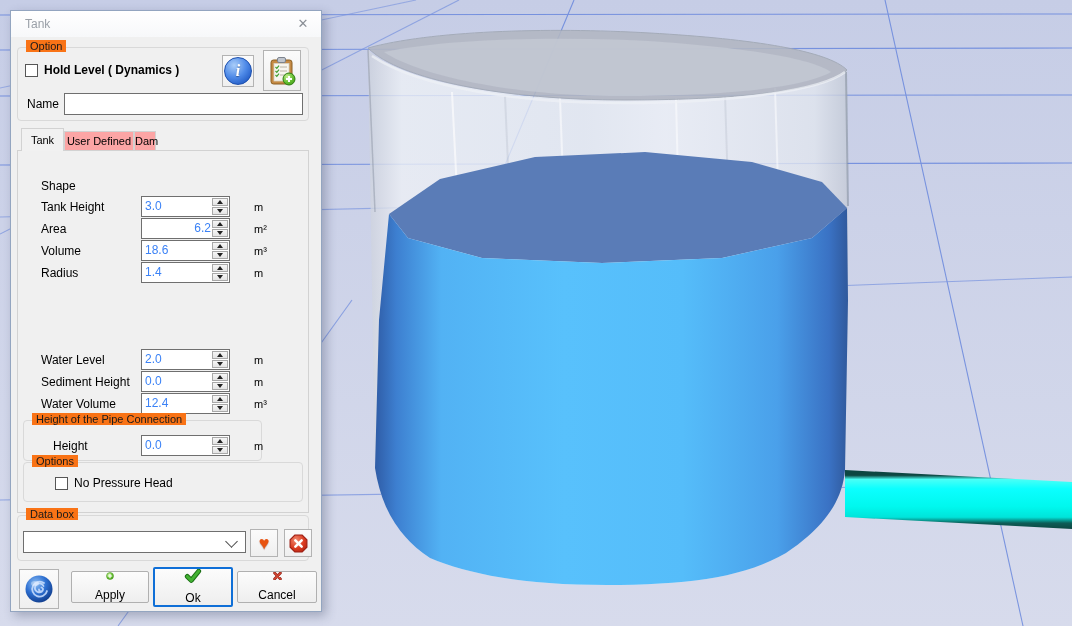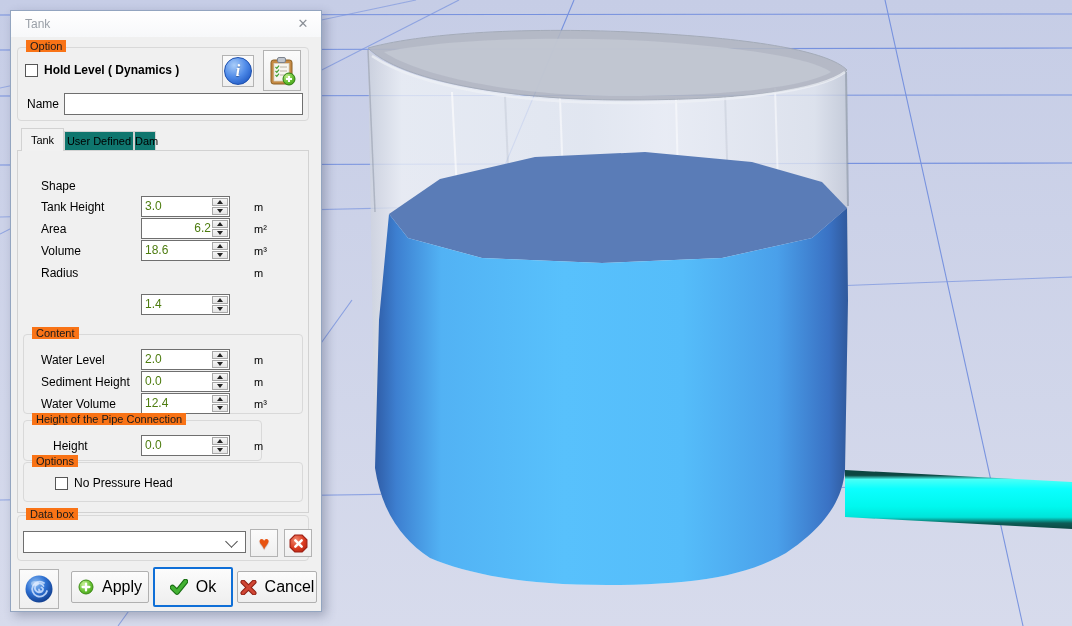--- a/index.html
+++ b/index.html
@@ -32,28 +32,28 @@
            display:flex;align-items:center;justify-content:center;box-sizing:border-box;}
 
   .icon-info{width:26px;height:26px;border-radius:50%;
              background:radial-gradient(circle at 35% 28%, #a9cdf8 0%, #4e8ae8 48%, #1c55c0 88%);
              border:1px solid #1c4fae;display:flex;align-items:center;justify-content:center;}
   .i-glyph{color:#fff;font-family:"Liberation Serif",serif;font-style:italic;font-weight:bold;
            font-size:16px;line-height:1;text-shadow:0 1px 1px rgba(0,0,0,.35);}
 
   
   .tab{position:absolute;font-size:11px;text-align:center;box-sizing:border-box;
-       border:1px solid #d2d2d2;border-bottom:none;background:#0f766e;color:#000;}
+       border:1px solid #d2d2d2;border-bottom:none;background:#fca5a5;color:#000;}
   .tab.active{background:#f1f1f1;z-index:4;}
   .tabpanel{position:absolute;border:1px solid #d2d2d2;background:#f0f0f0;box-sizing:border-box;}
 
   
   .spin{position:absolute;display:flex;border:1px solid #6f6f6f;background:#fff;
         width:89px;height:21px;box-sizing:border-box;}
-  .spin-val{flex:1;font-size:12px;color:#4d7c0f;padding:2px 0 0 3px;overflow:hidden;}
+  .spin-val{flex:1;font-size:12px;color:#3b82f6;padding:2px 0 0 3px;overflow:hidden;}
   .spin-btns{width:16px;display:flex;flex-direction:column;margin:1px;gap:1px;}
   .sp{flex:1;background:linear-gradient(#f6f6f6,#e4e4e4);border:1px solid #a8a8a8;
       display:flex;align-items:center;justify-content:center;box-sizing:border-box;}
   .sp span{width:0;height:0;display:block;}
   .sp.up span{border-left:3.5px solid transparent;border-right:3.5px solid transparent;border-bottom:4.5px solid #222;}
   .sp.dn span{border-left:3.5px solid transparent;border-right:3.5px solid transparent;border-top:4.5px solid #222;}
   .unit{position:absolute;font-size:11px;color:#000;}
 
   
   .dropdown{position:absolute;display:flex;align-items:center;border:1px solid #6f6f6f;background:#fff;box-sizing:border-box;}
@@ -66,21 +66,21 @@
 
   
   .combo{position:absolute;border:1px solid #6f6f6f;background:#fff;box-sizing:border-box;}
   .combo-val{position:absolute;left:4px;top:3px;font-size:12px;color:#000;}
   .combo-chevron{position:absolute;right:9px;top:5px;width:8px;height:8px;
                  border-right:1.6px solid #4a4a4a;border-bottom:1.6px solid #4a4a4a;transform:rotate(45deg);}
 
   
   .btn{position:absolute;display:flex;align-items:center;justify-content:center;gap:8px;
        background:linear-gradient(#fcfcfc,#eeeeee);border:1px solid #b0b0b0;border-radius:2px;
-       font-size:16px;color:#000;box-sizing:border-box;}
+       font-size:12px;color:#000;box-sizing:border-box;flex-direction:column;}
   .btn.focused{border:2px solid #0f6fd7;}
   .heart-glyph{font-size:18px;line-height:1;color:#e85310;text-shadow:0 1px 1px rgba(120,30,0,.45);}
 </style>
 </head>
 <body>
 
 <div id="app">
 
   <svg id="scene" width="1072" height="626" viewBox="0 0 1072 626">
     <defs>
@@ -270,36 +270,33 @@
             <span></span>
           </span>
           <span class="sp dn">
             <span></span>
           </span>
         </span>
     </div>
     <span class="unit" style="left:243px;top:234px;">m³</span>
 
     <span class="lbl" style="left:30px;top:255px;">Radius</span>
-    <div class="spin" style="left:130px;top:251px;margin-top:32px;">
+    <div class="spin" style="left:130px;top:251px;">
       <span class="spin-val">1.4</span>
       <span class="spin-btns">
           <span class="sp up">
             <span></span>
           </span>
           <span class="sp dn">
             <span></span>
           </span>
         </span>
     </div>
     <span class="unit" style="left:243px;top:256px;">m</span>
 
-    <div class="groupbox" style="left:12px;top:323px;width:280px;height:80px;">
-      <span class="gb-label">Content</span>
-    </div>
     <span class="lbl" style="left:30px;top:342px;">Water Level</span>
     <div class="spin" style="left:130px;top:338px;">
       <span class="spin-val">2.0</span>
       <span class="spin-btns">
           <span class="sp up">
             <span></span>
           </span>
           <span class="sp dn">
             <span></span>
           </span>

